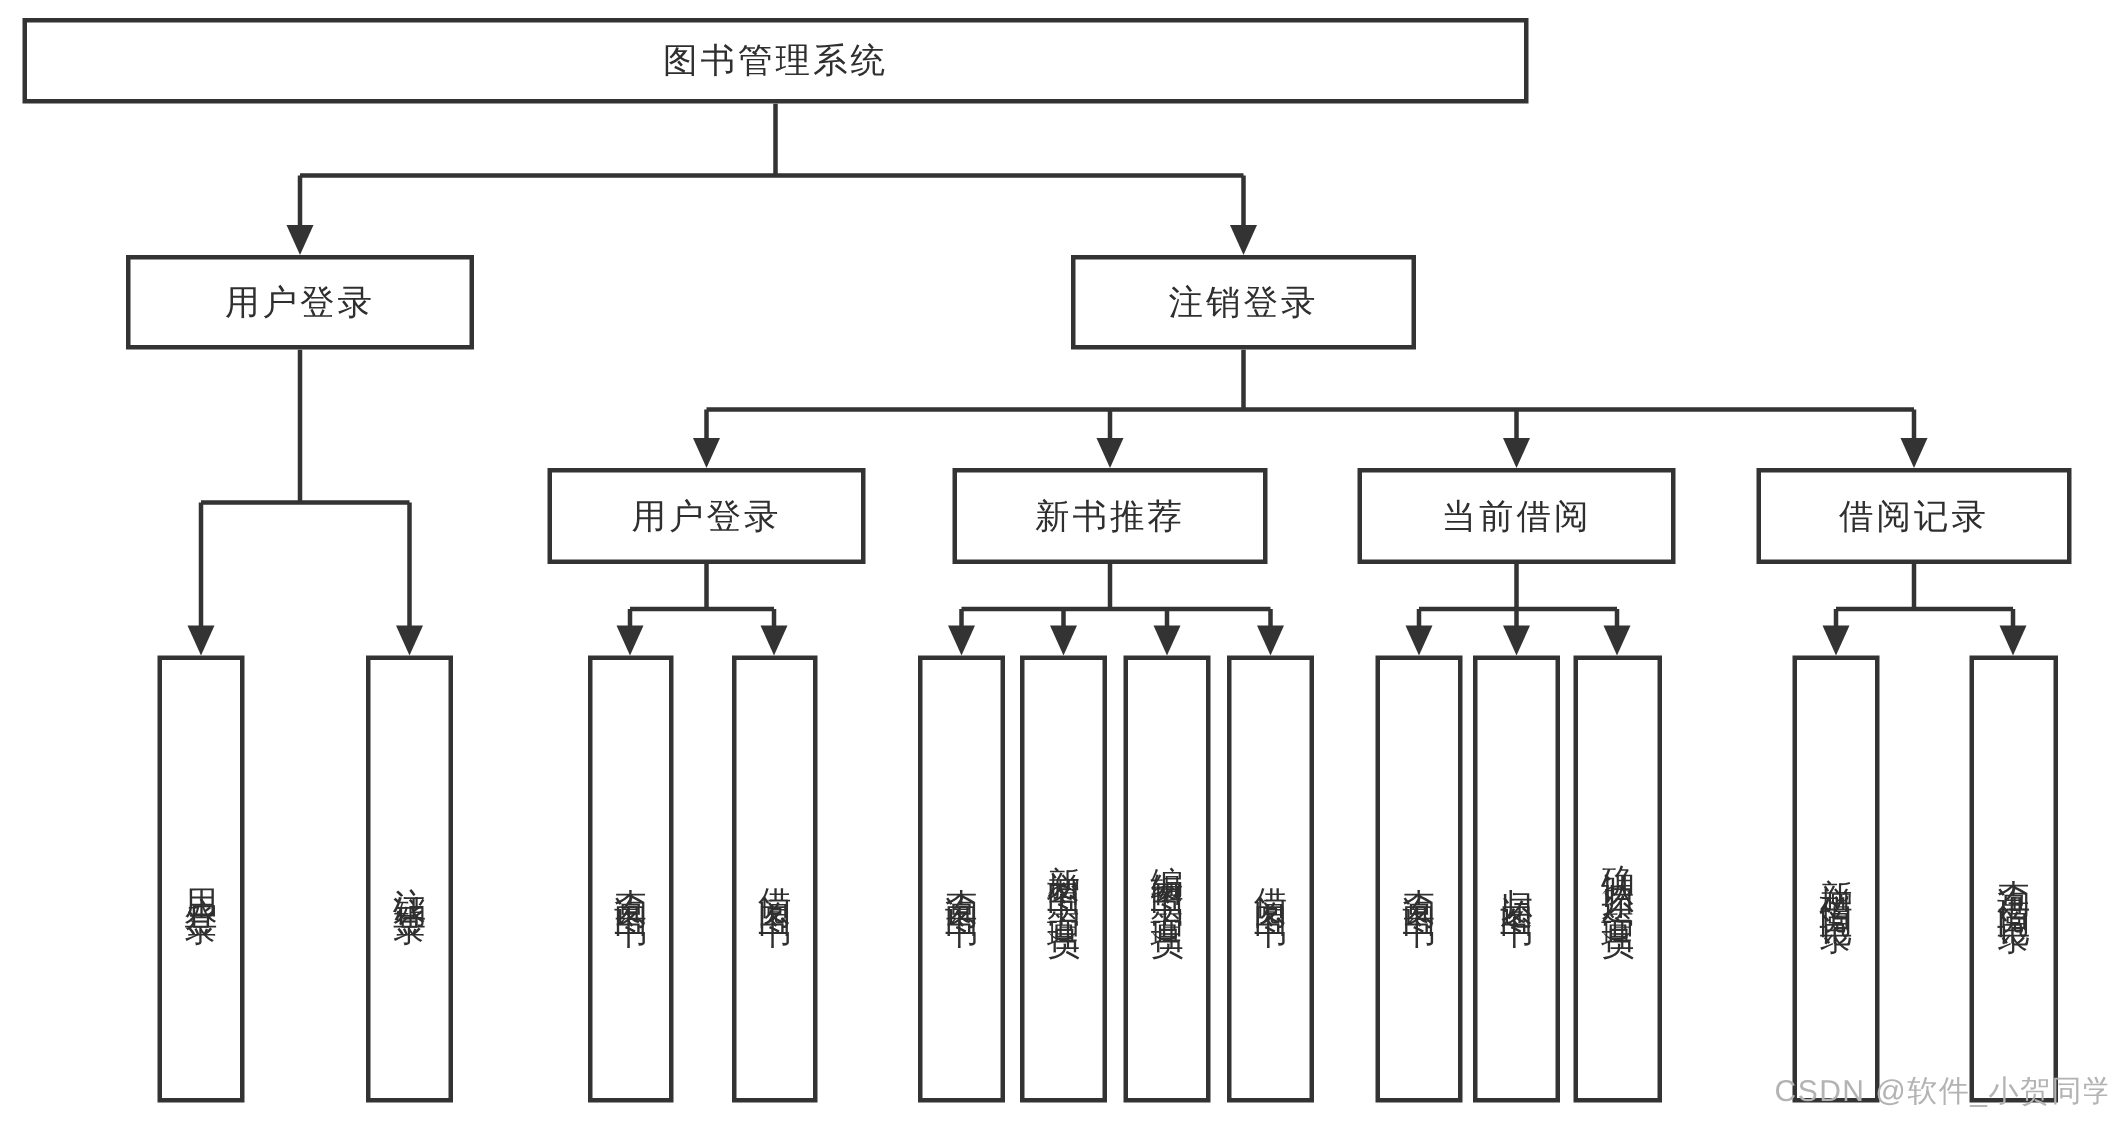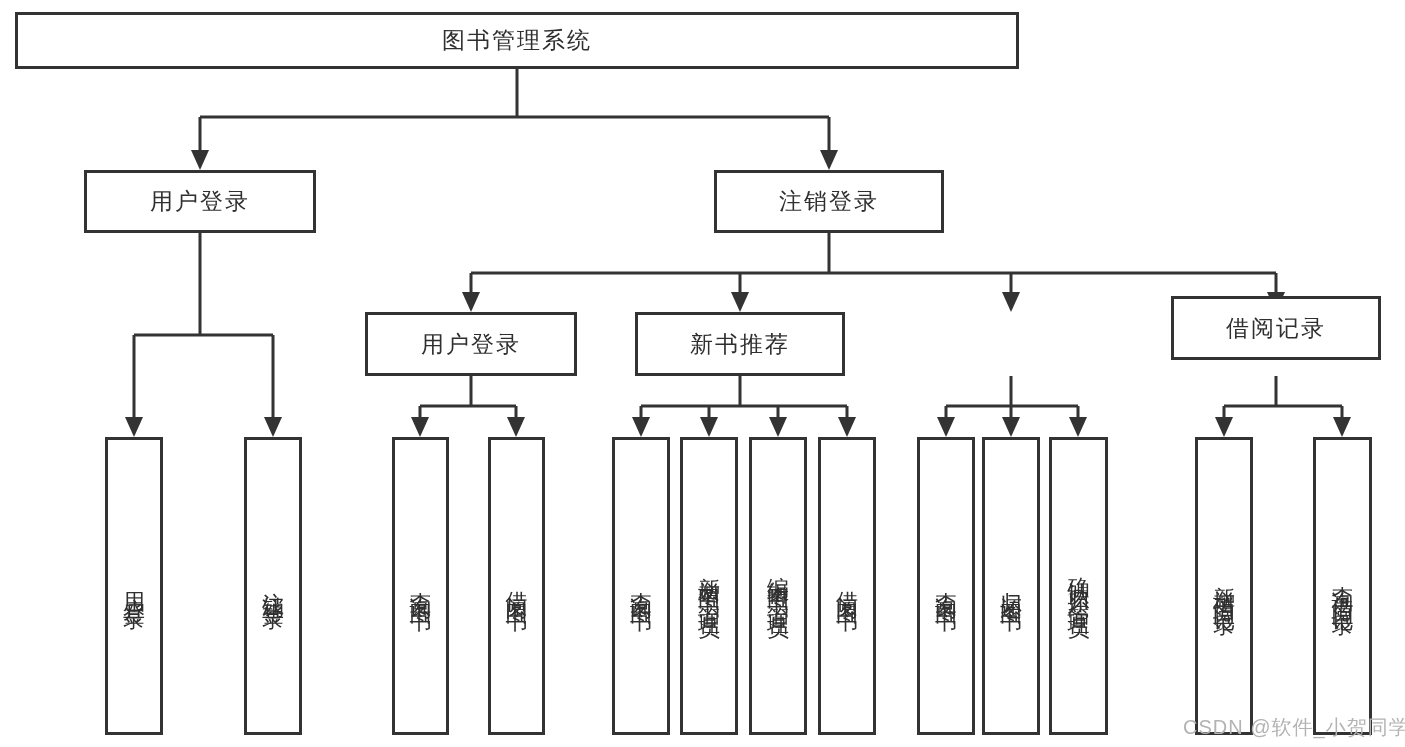--- a/index.html
+++ b/index.html
@@ -116,21 +116,24 @@
   <div class="node hnode" style="left:714px; top:170px; width:230px; height:63px;">
     <span>注销登录</span>
   </div>
 
   <div class="node hnode" style="left:365px; top:312px; width:212px; height:64px;">
     <span>用户登录</span>
   </div>
   <div class="node hnode" style="left:635px; top:312px; width:210px; height:64px;">
     <span>新书推荐</span>
   </div>
-  <div class="node hnode" style="left:1171px; top:296px; width:210px; height:64px;">
+  <div class="node hnode" style="left:905px; top:312px; width:212px; height:64px;">
+    <span>当前借阅</span>
+  </div>
+  <div class="node hnode" style="left:1171px; top:312px; width:210px; height:64px;">
     <span>借阅记录</span>
   </div>
 
   <div class="node vnode" style="left:105px; width:58px;">
     <span class="vlabel">用户登录</span>
   </div>
   <div class="node vnode" style="left:244px; width:58px;">
     <span class="vlabel">注销登录</span>
   </div>
 

